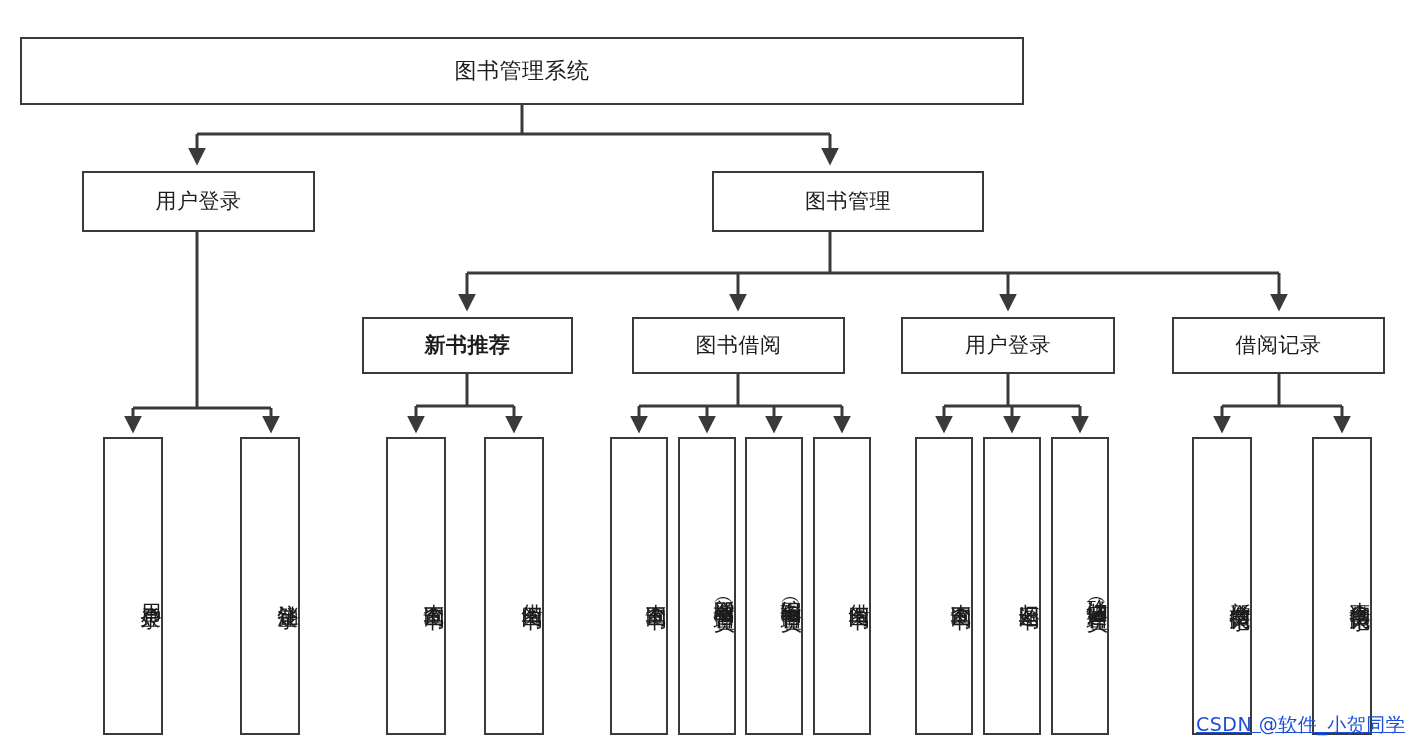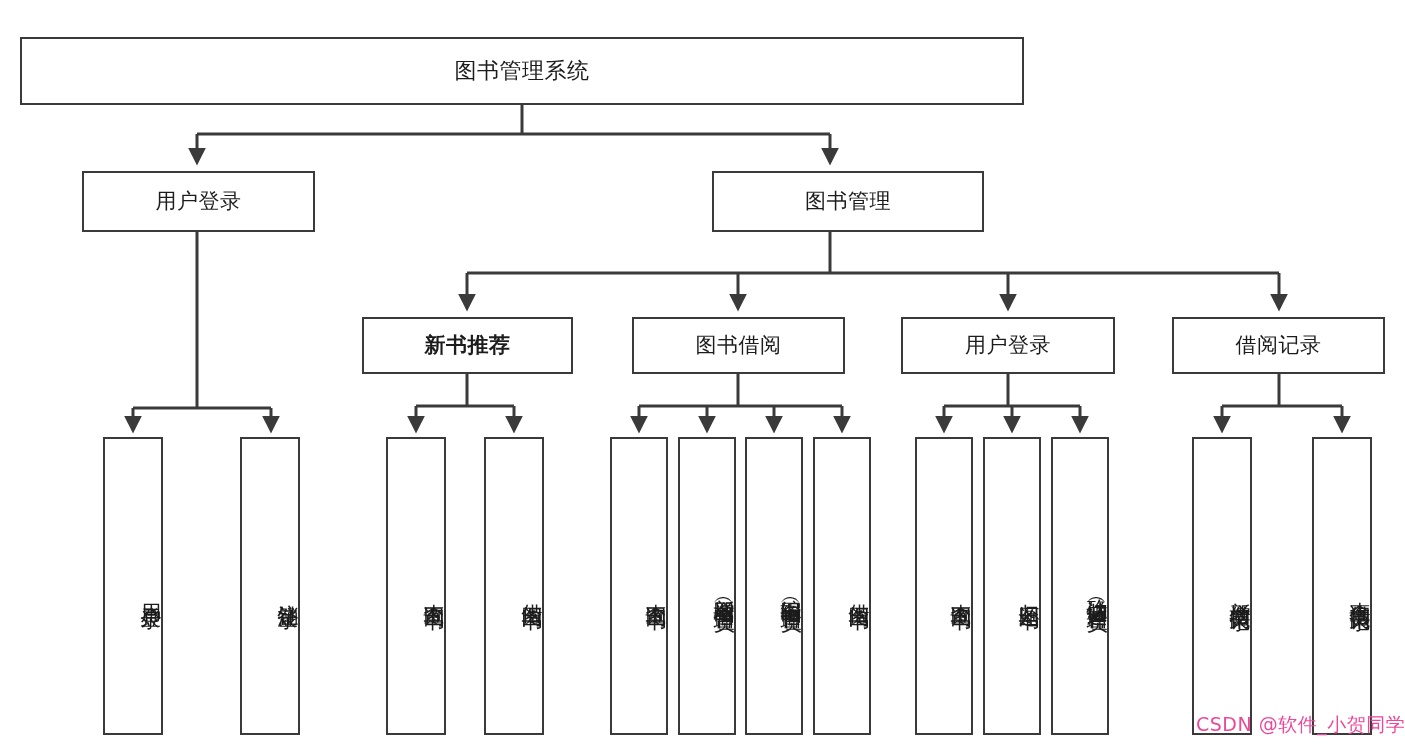--- a/index.html
+++ b/index.html
@@ -48,25 +48,26 @@
     text-orientation: upright;
     align-items: flex-start;
     justify-content: center;
     padding-top: 10px;
     font-size: 21px;
     letter-spacing: 2px;
     line-height: 1.0;
   }
   .watermark {
     position: absolute;
-    color: #ec4899;
+    color: #1d4ed8;
     font-size: 19px;
     letter-spacing: 0.5px;
     white-space: nowrap;
     user-select: none;
+    text-decoration: underline;
   }
 </style>
 </head>
 <body>
 
 <div id="canvas">
 
   <svg id="edges" viewBox="0 0 1405 747" width="1405" height="747" xmlns="http://www.w3.org/2000/svg">
     <defs>
       <marker id="arrow" viewBox="0 0 10 10" refX="8" refY="5" markerWidth="6" markerHeight="6" orient="auto-start-reverse">

